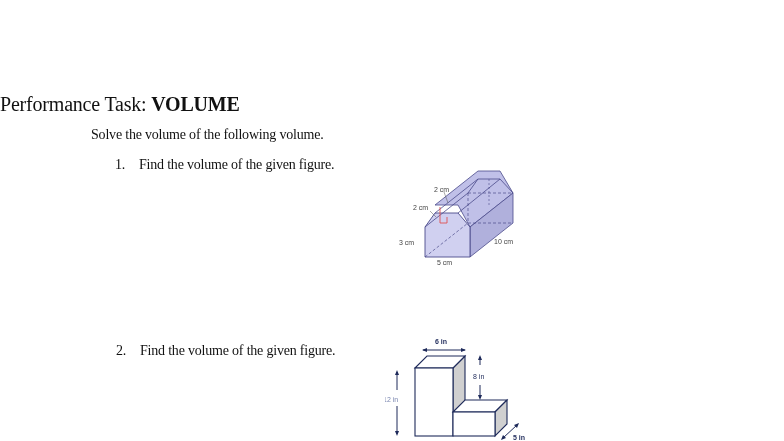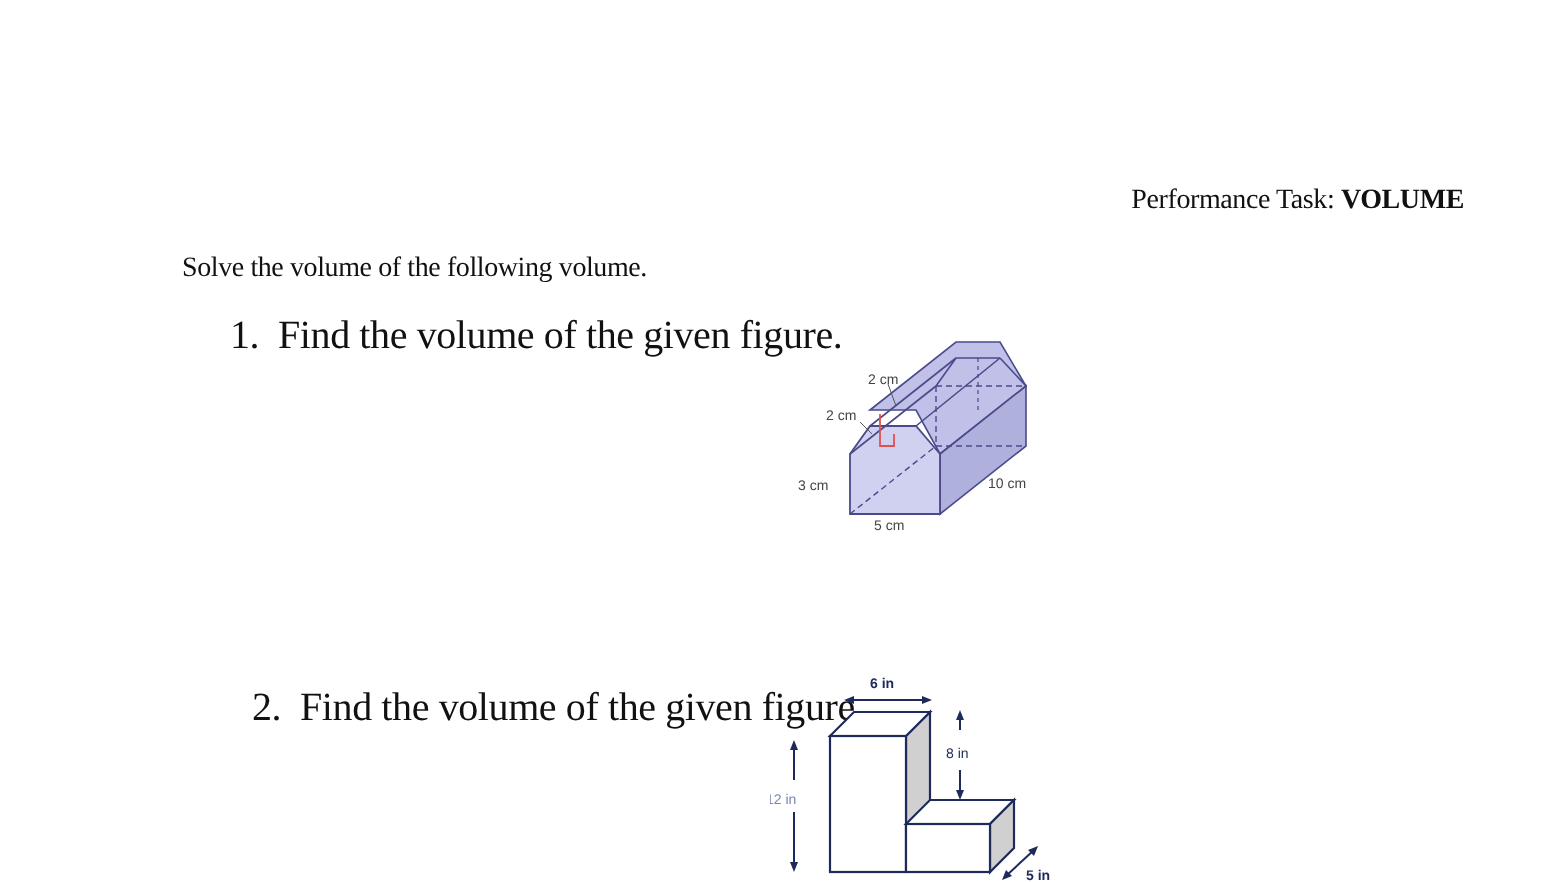--- a/index.html
+++ b/index.html
@@ -2,33 +2,33 @@
 <html><head>
   <meta charset="utf-8">
   <style>
     html, body { margin: 0; padding: 0; }
     body {
       width: 784px; height: 441px; overflow: hidden; background: #ffffff;
       font-family: "Liberation Serif", "DejaVu Serif", serif; color: #111;
       position: relative;
     }
     .title {
-      position: absolute; left: 0; top: 93px; width: 732px; text-align: right;
-      font-size: 14px; letter-spacing: -0.2px;
+      position: absolute; left: 0; top: 93px; width: 732px; text-align: left;
+      font-size: 20px; letter-spacing: -0.2px;
     }
     .title b { font-weight: bold; }
     .instr {
       position: absolute; left: 91px; top: 127px; font-size: 14px; letter-spacing: -0.2px;
     }
     .item {
-      position: absolute; font-size: 20px; letter-spacing: -0.2px;
+      position: absolute; font-size: 14px; letter-spacing: -0.2px;
     }
     .item .num { display: inline-block; width: 24px; }
     .item1 { left: 115px; top: 157px; }
-    .item2 { left: 126px; top: 343px; }
+    .item2 { left: 116px; top: 343px; }
     .fig { position: absolute; }
     .fig1 { left: 385px; top: 165px; width: 150px; height: 110px; }
     .fig2 { left: 385px; top: 330px; width: 150px; height: 111px; }
     svg text { font-family: "Liberation Sans", "DejaVu Sans", sans-serif; }
   </style>
 </head>
 <body>
 
 <div class="title">
   <span>Performance Task: </span><b>VOLUME</b>

